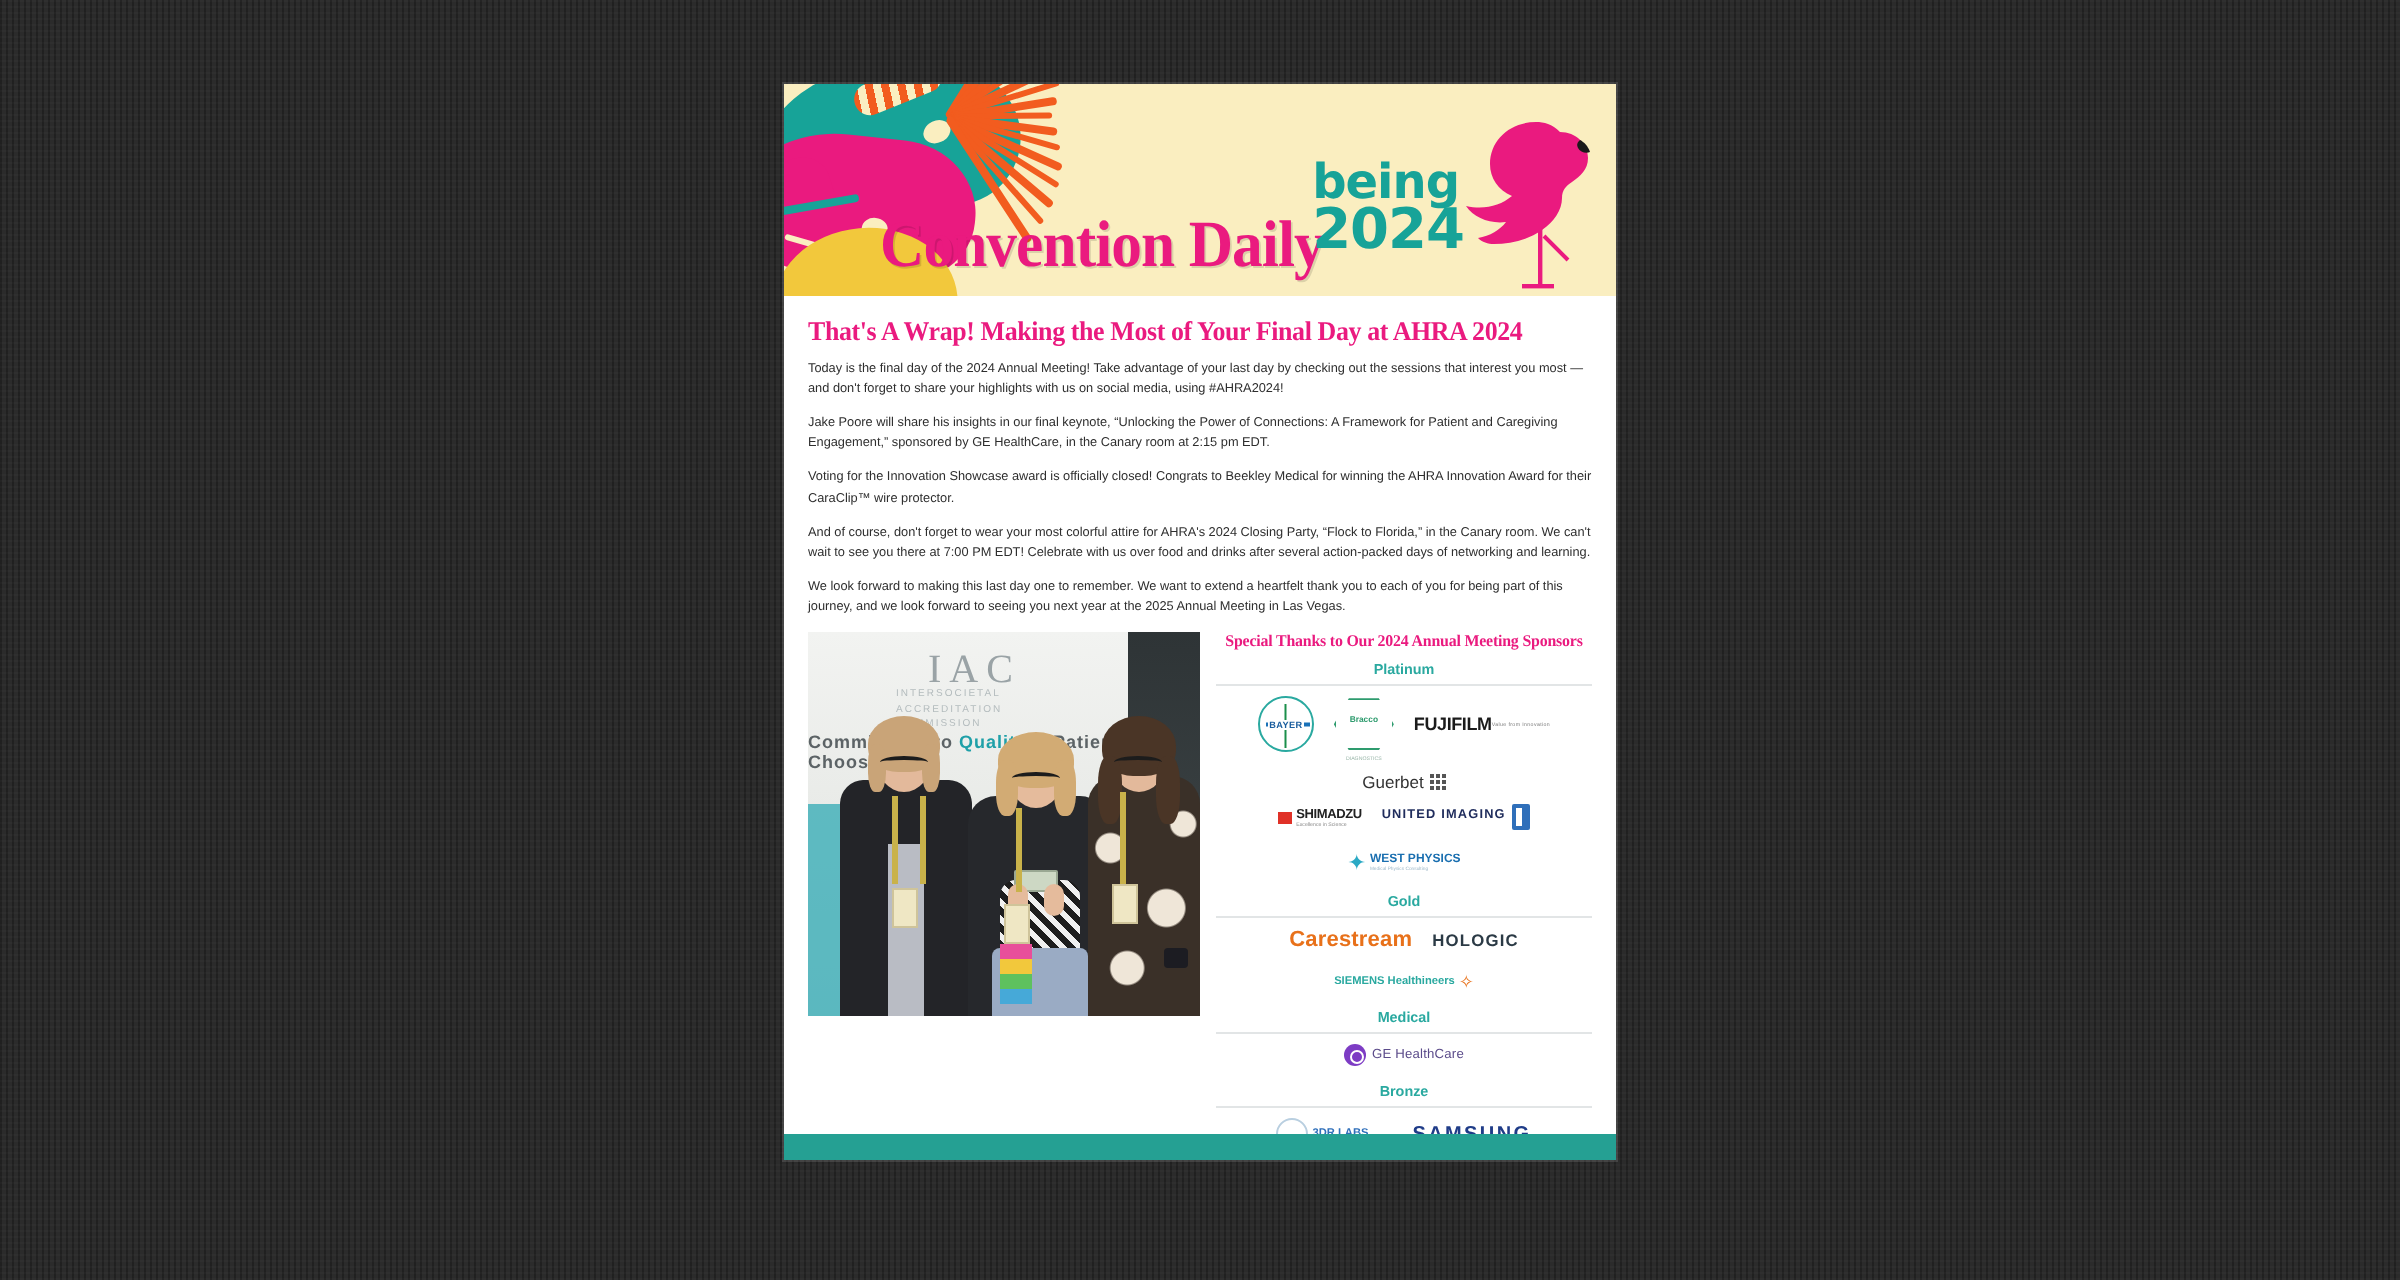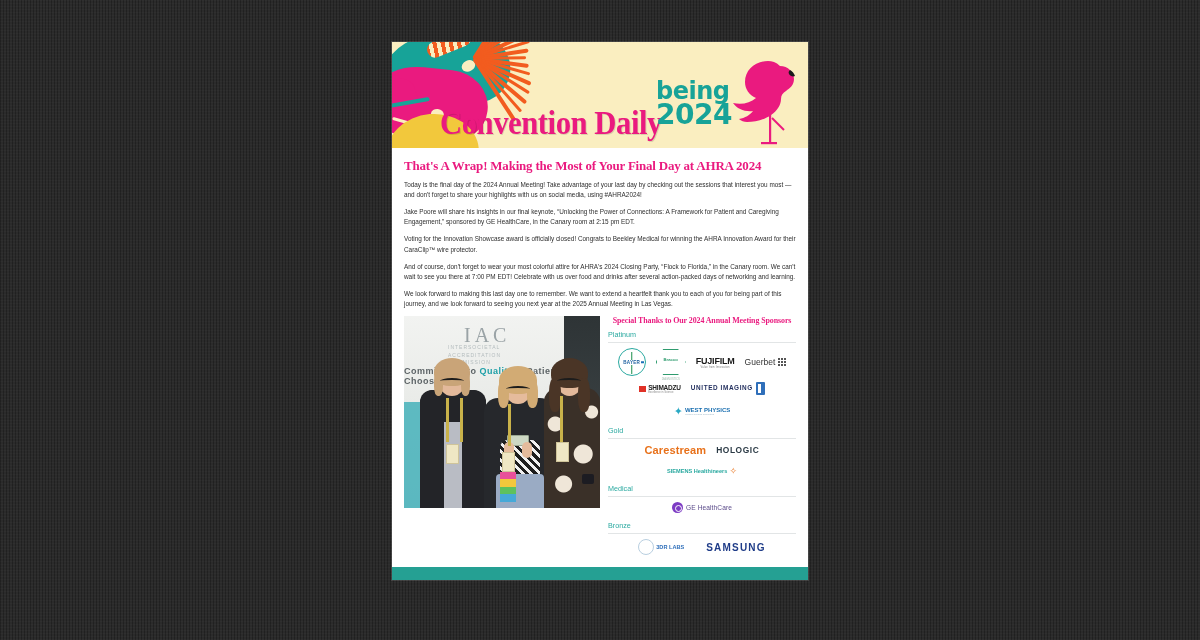--- a/index.html
+++ b/index.html
@@ -238,22 +238,23 @@
     font-family: "Liberation Serif", serif;
     font-weight: bold;
     font-size: 8.2px;
     color: #ea1a7f;
     text-align: center;
     transform: scaleX(0.97);
     letter-spacing: -0.1px;
     margin-bottom: 2px;
   }
   .tier-label {
+    text-align: center;
     font-size: 7.2px;
-    font-weight: normal;
+    font-weight: bold;
     color: #2aa9a0;
     padding: 3px 0 3px 0;
   }
   .tier-row {
     border-top: 1px solid #e2e5e6;
     display: flex;
     align-items: center;
     justify-content: center;
     gap: 10px;
     flex-wrap: wrap;
@@ -480,21 +481,21 @@
               <span>BAYER</span>
             </div>
           </div>
 
           <div class="sp bracco">
             <span class="hex"></span>
             <span class="nm">Bracco</span>
             <span class="sub">DIAGNOSTICS</span>
           </div>
 
-          <div class="sp fuji" style="flex-direction:column;">
+          <div class="sp fuji" style="">
             <span class="nm">FUJIFILM</span>
             <span class="sub">Value from Innovation</span>
           </div>
 
           <div class="sp guerbet">
             <span class="nm">Guerbet</span>
             <span class="dots">
                 <i></i>
                 <i></i>
                 <i></i>

